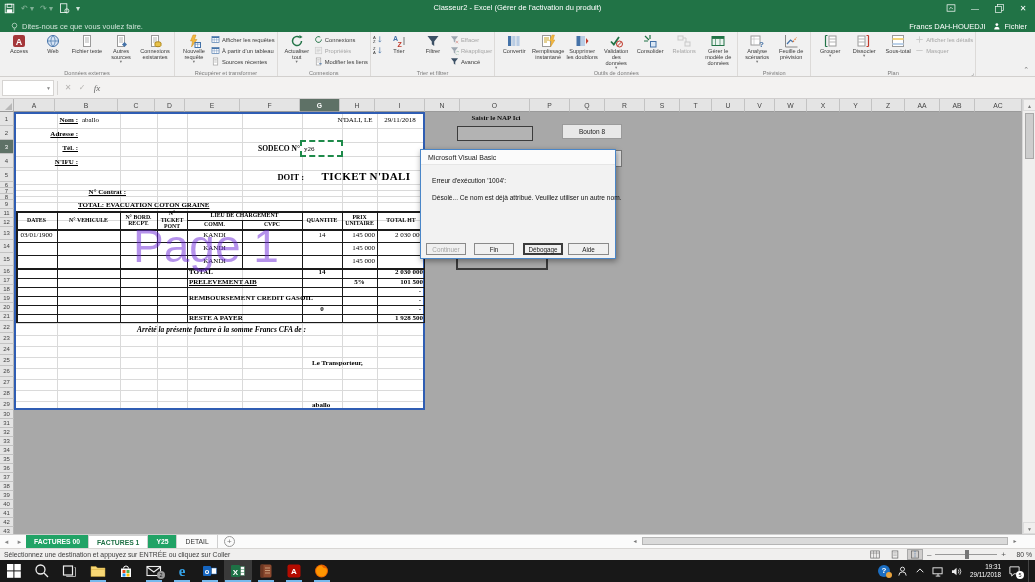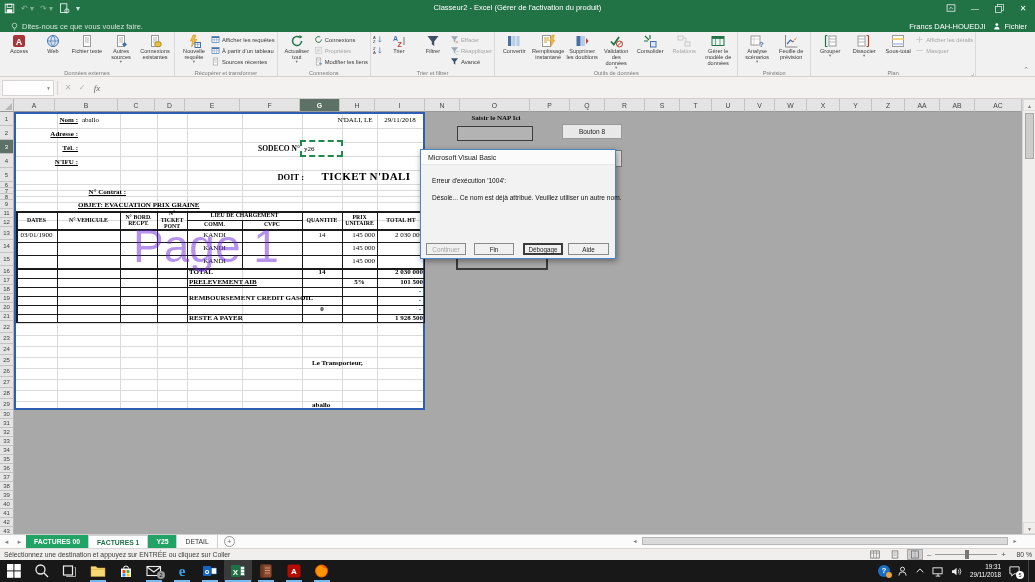--- a/index.html
+++ b/index.html
@@ -689,21 +689,21 @@
       <div class="iv " style="left: 66px; top: 1px; width: 90px; height: 12px;">aballo</div>
       <div class="iv cc" style="left: 318px; top: 1px; width: 42px; height: 12px;">N'DALI, LE</div>
       <div class="iv cc" style="left: 360px; top: 1px; width: 48px; height: 12px;">29/11/2018</div>
       <div class="iv lbl" style="left: 0px; top: 15px; width: 62px; height: 12px;">Adresse :</div>
       <div class="iv lbl" style="left: 0px; top: 29px; width: 62px; height: 12px;">Tél. :</div>
       <div class="iv fact" style="left: 185px; top: 28px; width: 99px; height: 13px;">SODECO N°</div>
       <div class="iv lbl" style="left: 0px; top: 43px; width: 62px; height: 12px;">N'IFU :</div>
       <div class="iv lbl" style="left: 0px; top: 73px; width: 62px; height: 12px; margin-left: 48px;">N° Contrat :</div>
       <div class="iv doit" style="left: 230px; top: 55px; width: 58px; height: 16px;">DOIT :</div>
       <div class="iv soc" style="left: 292px; top: 54px; width: 116px; height: 17px;">TICKET N'DALI</div>
-      <div class="iv objt" style="left: 62px; top: 87px; width: 240px; height: 10px;">OBJET: EVACUATION PRIX GRAINE</div>
+      <div class="iv objt" style="left: 62px; top: 87px; width: 240px; height: 10px;">TOTAL: EVACUATION COTON GRAINE</div>
       <div class="iv th" style="left: 0px; top: 97px; width: 41px; height: 18px;">DATES</div>
       <div class="iv th" style="left: 41px; top: 97px; width: 63px; height: 18px;">N° VEHICULE</div>
       <div class="iv th" style="left: 104px; top: 97px; width: 37px; height: 18px;">N° BORD. RECPT.</div>
       <div class="iv th" style="left: 141px; top: 97px; width: 30px; height: 18px;">N° TICKET PONT</div>
       <div class="iv th" style="left: 171px; top: 97px; width: 115px; height: 9px;">LIEU DE CHARGEMENT</div>
       <div class="iv th" style="left: 171px; top: 106px; width: 55px; height: 9px;">COMM.</div>
       <div class="iv th" style="left: 226px; top: 106px; width: 60px; height: 9px;">CVPC</div>
       <div class="iv th" style="left: 286px; top: 97px; width: 40px; height: 18px;">QUANTITE</div>
       <div class="iv th" style="left: 326px; top: 97px; width: 35px; height: 18px;">PRIX UNITAIRE</div>
       <div class="iv th" style="left: 361px; top: 97px; width: 48px; height: 18px;">TOTAL HT</div>
@@ -722,20 +722,21 @@
       <div class="iv bb" style="left: 173px; top: 164px; width: 105px; height: 9px; text-decoration: underline;">PRELEVEMENT AIB</div>
       <div class="iv cb" style="left: 326px; top: 164px; width: 35px; height: 9px;">5%</div>
       <div class="iv rb" style="left: 361px; top: 164px; width: 46px; height: 9px;">101 500</div>
       <div class="iv rb" style="left: 361px; top: 173px; width: 44px; height: 9px;">-</div>
       <div class="iv bb" style="left: 173px; top: 179px; width: 115px; height: 12px;">REMBOURSEMENT CREDIT GASOIL</div>
       <div class="iv rb" style="left: 361px; top: 182px; width: 44px; height: 9px;">-</div>
       <div class="iv cb" style="left: 286px; top: 191px; width: 40px; height: 9px;">0</div>
       <div class="iv rb" style="left: 361px; top: 191px; width: 44px; height: 9px;">-</div>
       <div class="iv bb" style="left: 173px; top: 200px; width: 85px; height: 9px;">RESTE A PAYER</div>
       <div class="iv rb" style="left: 361px; top: 200px; width: 46px; height: 9px;">1 928 500</div>
+      <div class="iv arr" style="left: 0px; top: 210px; width: 411px; height: 11px;">Arrêté la présente facture à la somme Francs CFA de :</div>
       <div class="iv bb" style="left: 296px; top: 244px; width: 95px; height: 11px;">Le Transporteur,</div>
       <div class="iv bb" style="left: 296px; top: 287px; width: 60px; height: 10px;">aballo</div>
       <div class="tbord" style="left: 0px; top: 97px; width: 409px; height: 1.5px;"></div>
       <div class="tbord" style="left: 0px; top: 207.5px; width: 409px; height: 1.5px;"></div>
       <div class="tbord" style="left: 0px; top: 97px; width: 1.5px; height: 112px;"></div>
       <div class="tbord" style="left: 407.5px; top: 97px; width: 1.5px; height: 112px;"></div>
       <div class="tbord" style="left: 171px; top: 106px; width: 115px; height: 1px;"></div>
       <div class="tbord" style="left: 0px; top: 115px; width: 409px; height: 1.5px;"></div>
       <div class="tbord" style="left: 0px; top: 128px; width: 409px; height: 1px;"></div>
       <div class="tbord" style="left: 0px; top: 141px; width: 409px; height: 1px;"></div>

